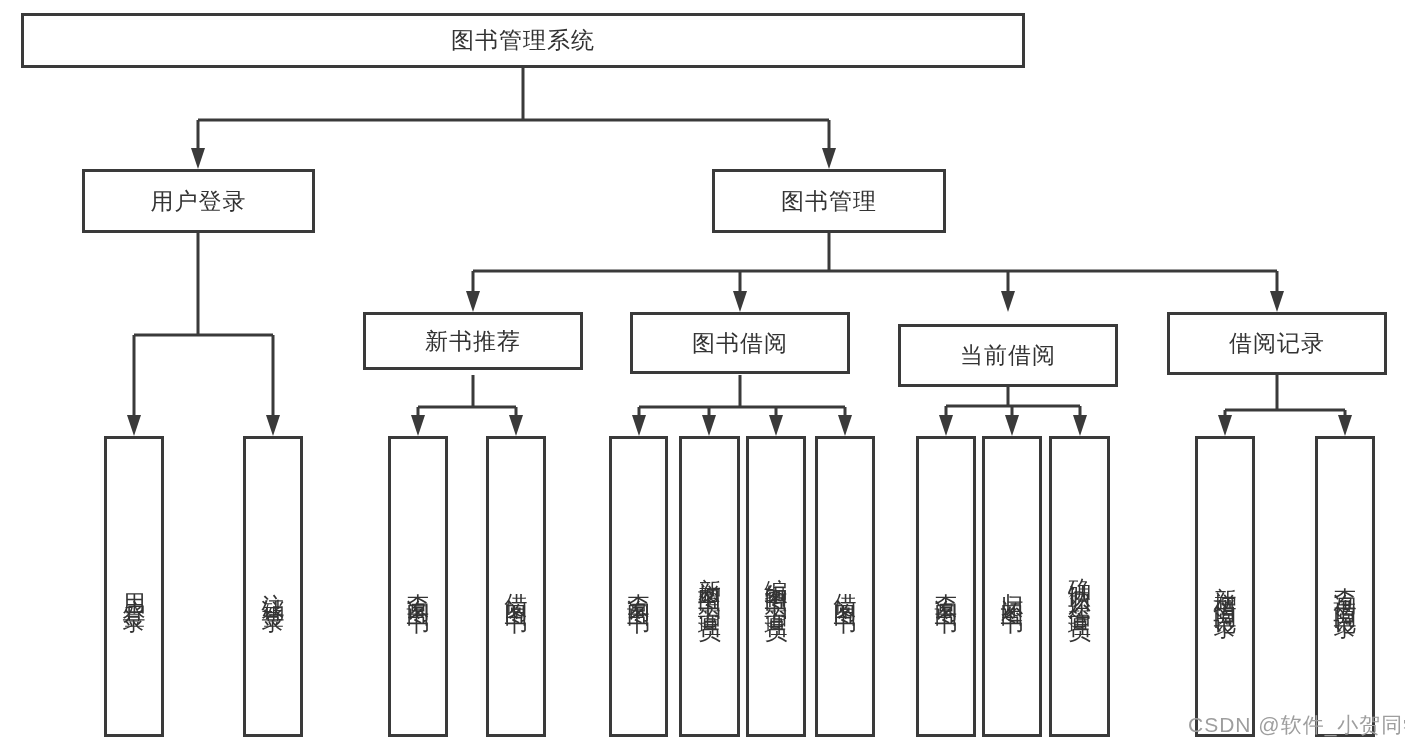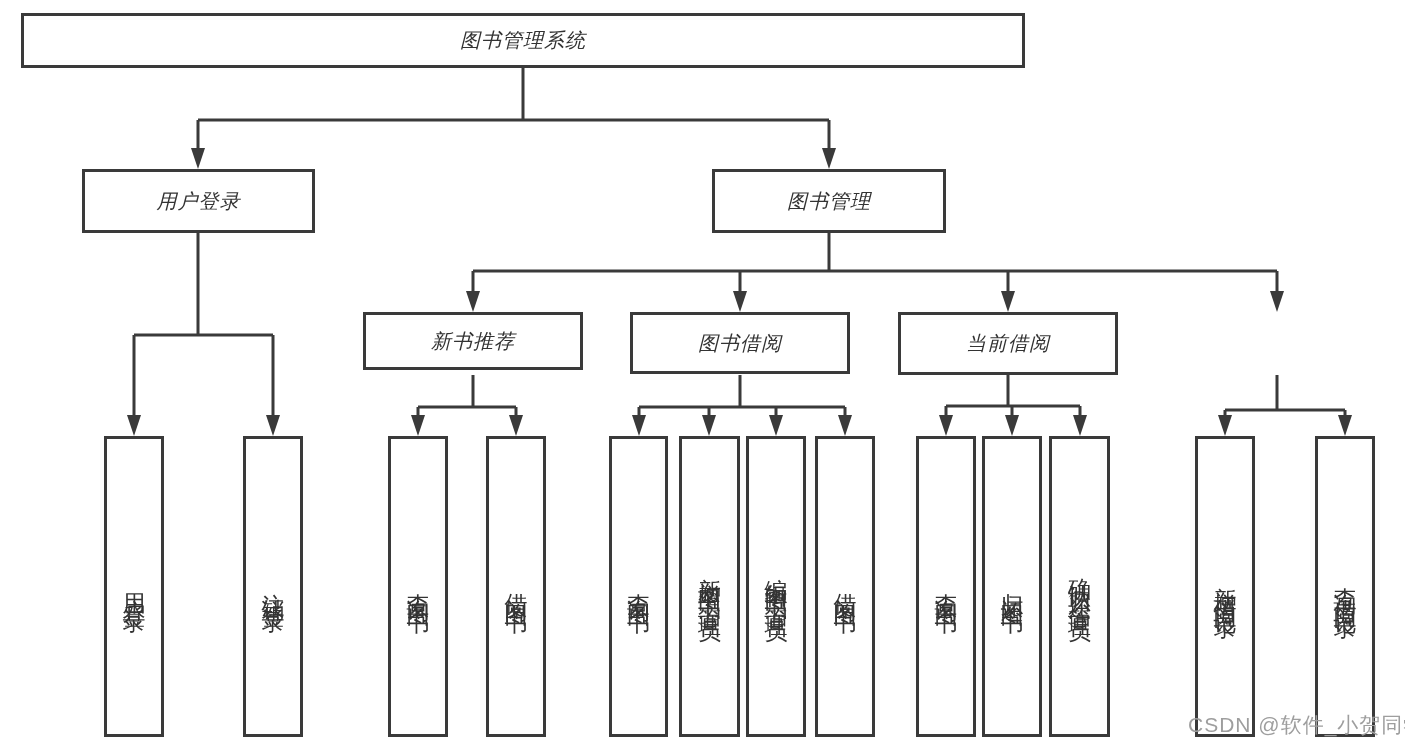--- a/index.html
+++ b/index.html
@@ -27,24 +27,23 @@
     position: absolute;
     box-sizing: border-box;
     border: 3px solid #3a3a3a;
     background: #ffffff;
     display: flex;
     align-items: center;
     justify-content: center;
     color: #333333;
   }
   .hbox .label {
-    font-size: 20px;
+    font-size: 23px;
     letter-spacing: 1px;
     white-space: nowrap;
-    font-style: italic;
   }
   .vbox .label {
     writing-mode: vertical-rl;
     text-orientation: mixed;
     font-size: 23px;
     letter-spacing: 6px;
     line-height: 1;
     white-space: nowrap;
   }
   .watermark {
@@ -113,22 +112,25 @@
   <div class="node hbox" style="left:712px; top:169px; width:234px; height:64px;text-align:right;">
     <span class="label">图书管理</span>
   </div>
 
   <div class="node hbox" style="left:363px; top:312px; width:220px; height:58px;">
     <span class="label">新书推荐</span>
   </div>
   <div class="node hbox" style="left:630px; top:312px; width:220px; height:62px;">
     <span class="label">图书借阅</span>
   </div>
-  <div class="node hbox" style="left:898px; top:312px; width:220px; height:63px;">
+  <div class="node hbox" style="left:898px; top:324px; width:220px; height:63px;">
     <span class="label">当前借阅</span>
+  </div>
+  <div class="node hbox" style="left:1167px; top:312px; width:220px; height:63px;">
+    <span class="label">借阅记录</span>
   </div>
 
   <div class="node vbox" style="left:104px; top:436px; width:60px; height:301px;">
     <span class="label">用户登录</span>
   </div>
   <div class="node vbox" style="left:243px; top:436px; width:60px; height:301px;">
     <span class="label">注销登录</span>
   </div>
 
   <div class="node vbox" style="left:388px; top:436px; width:60px; height:301px;">

